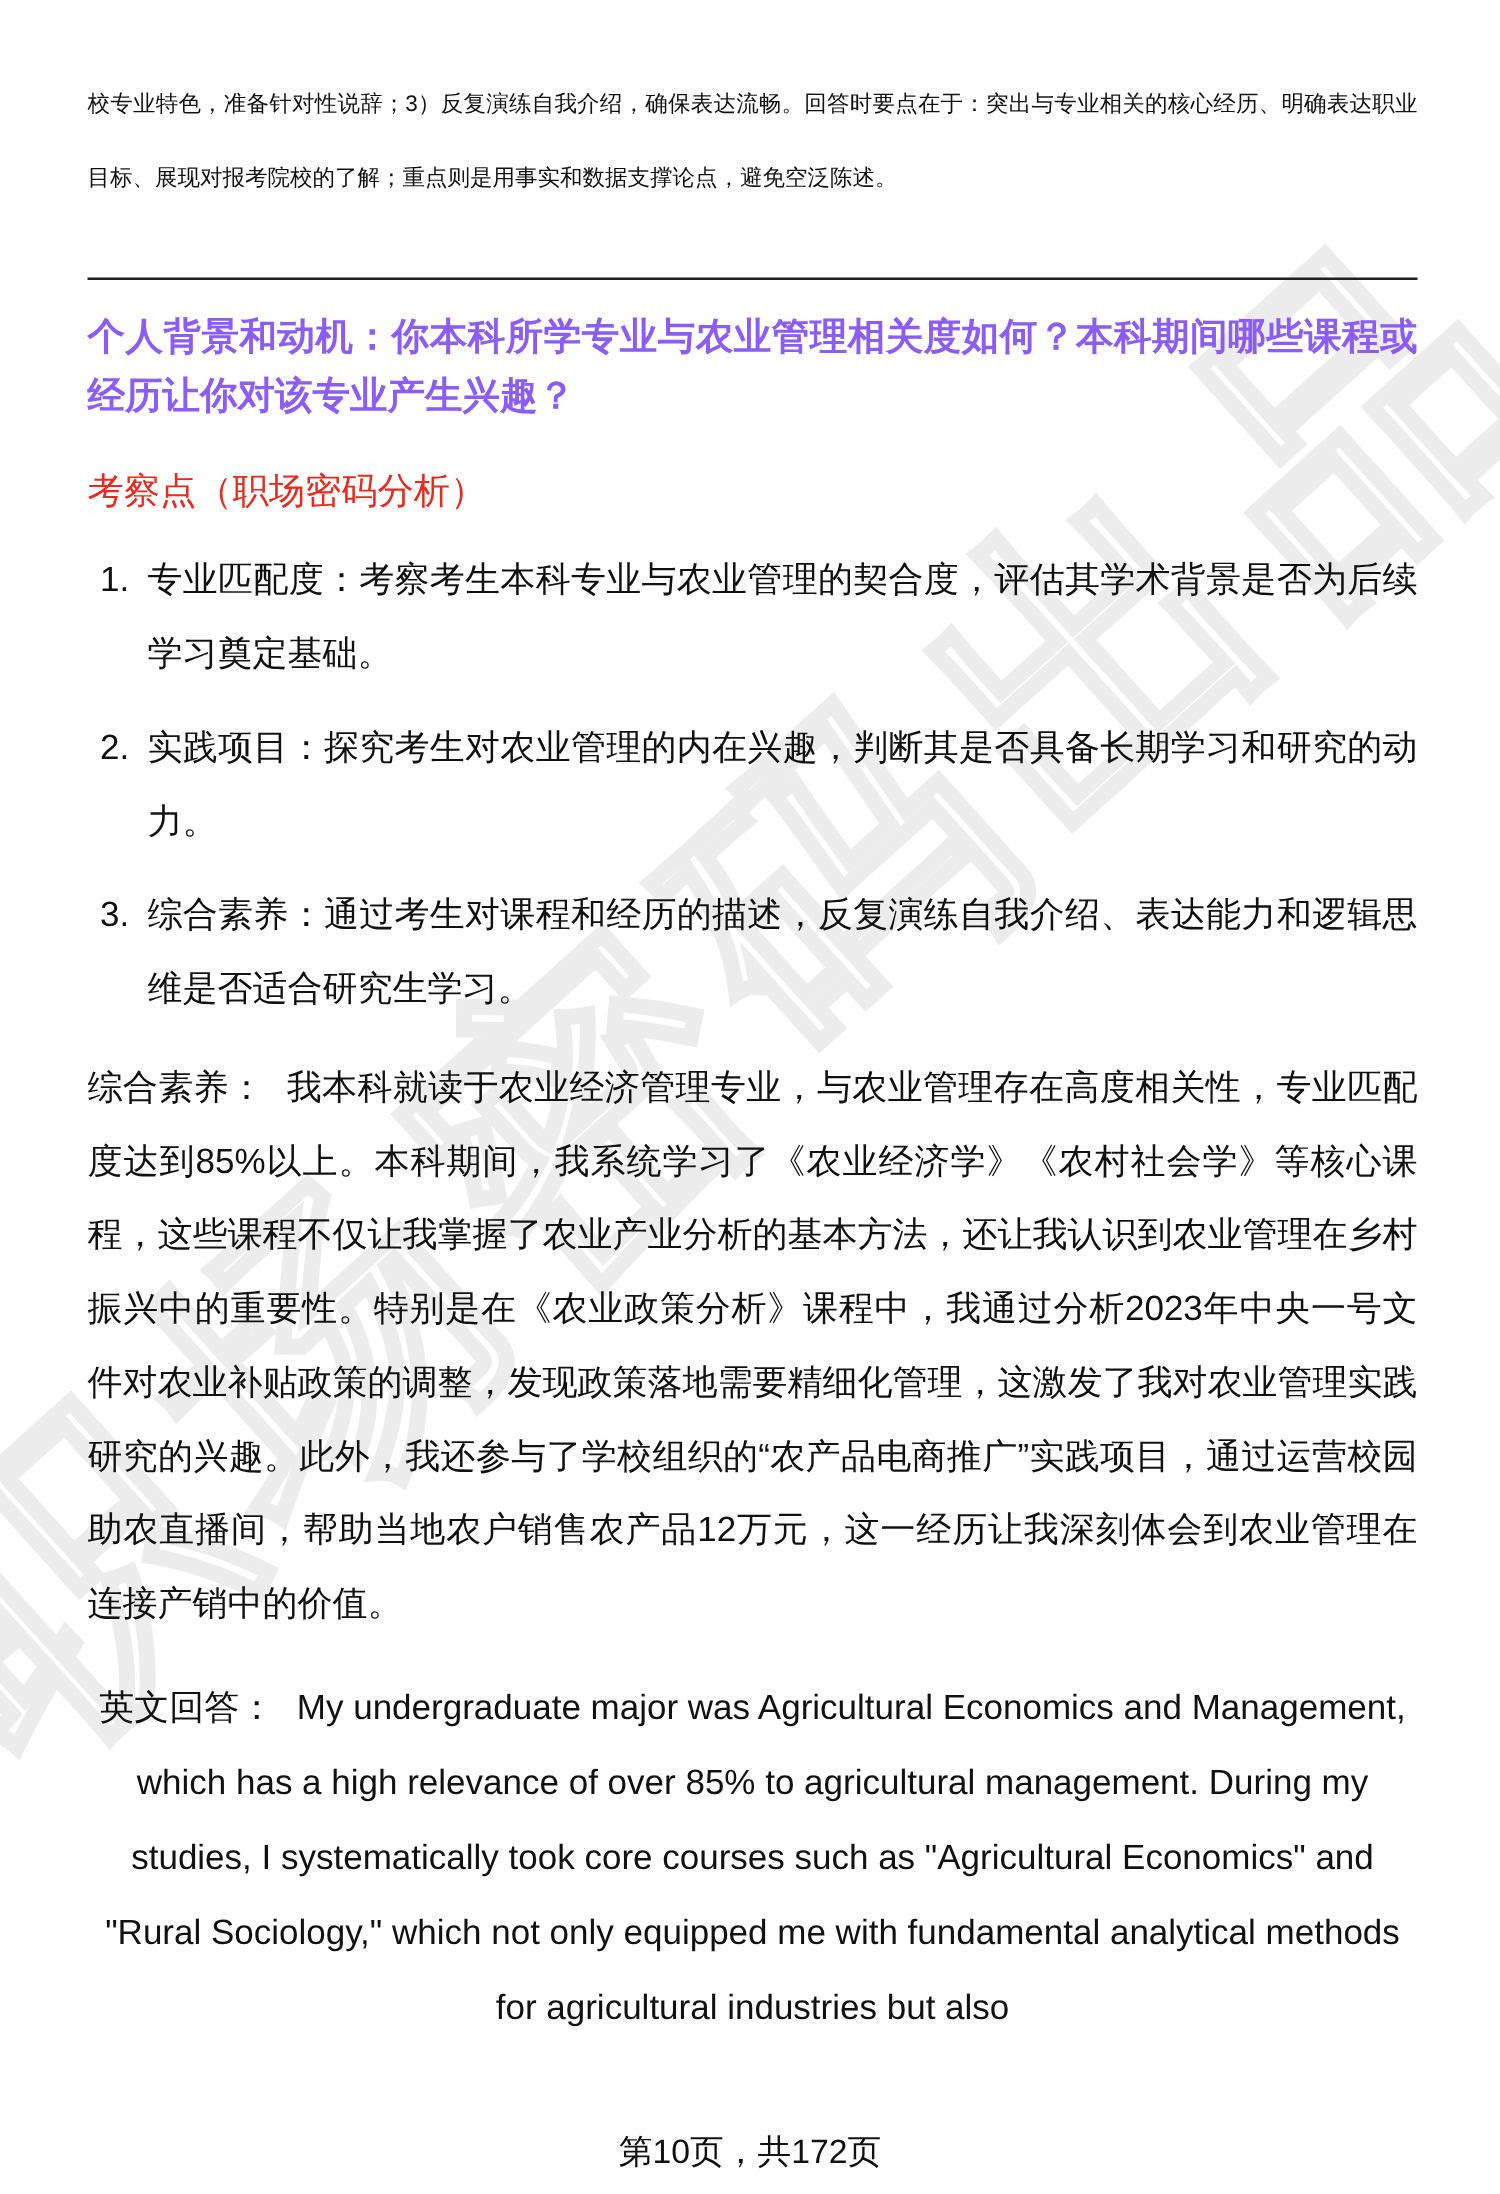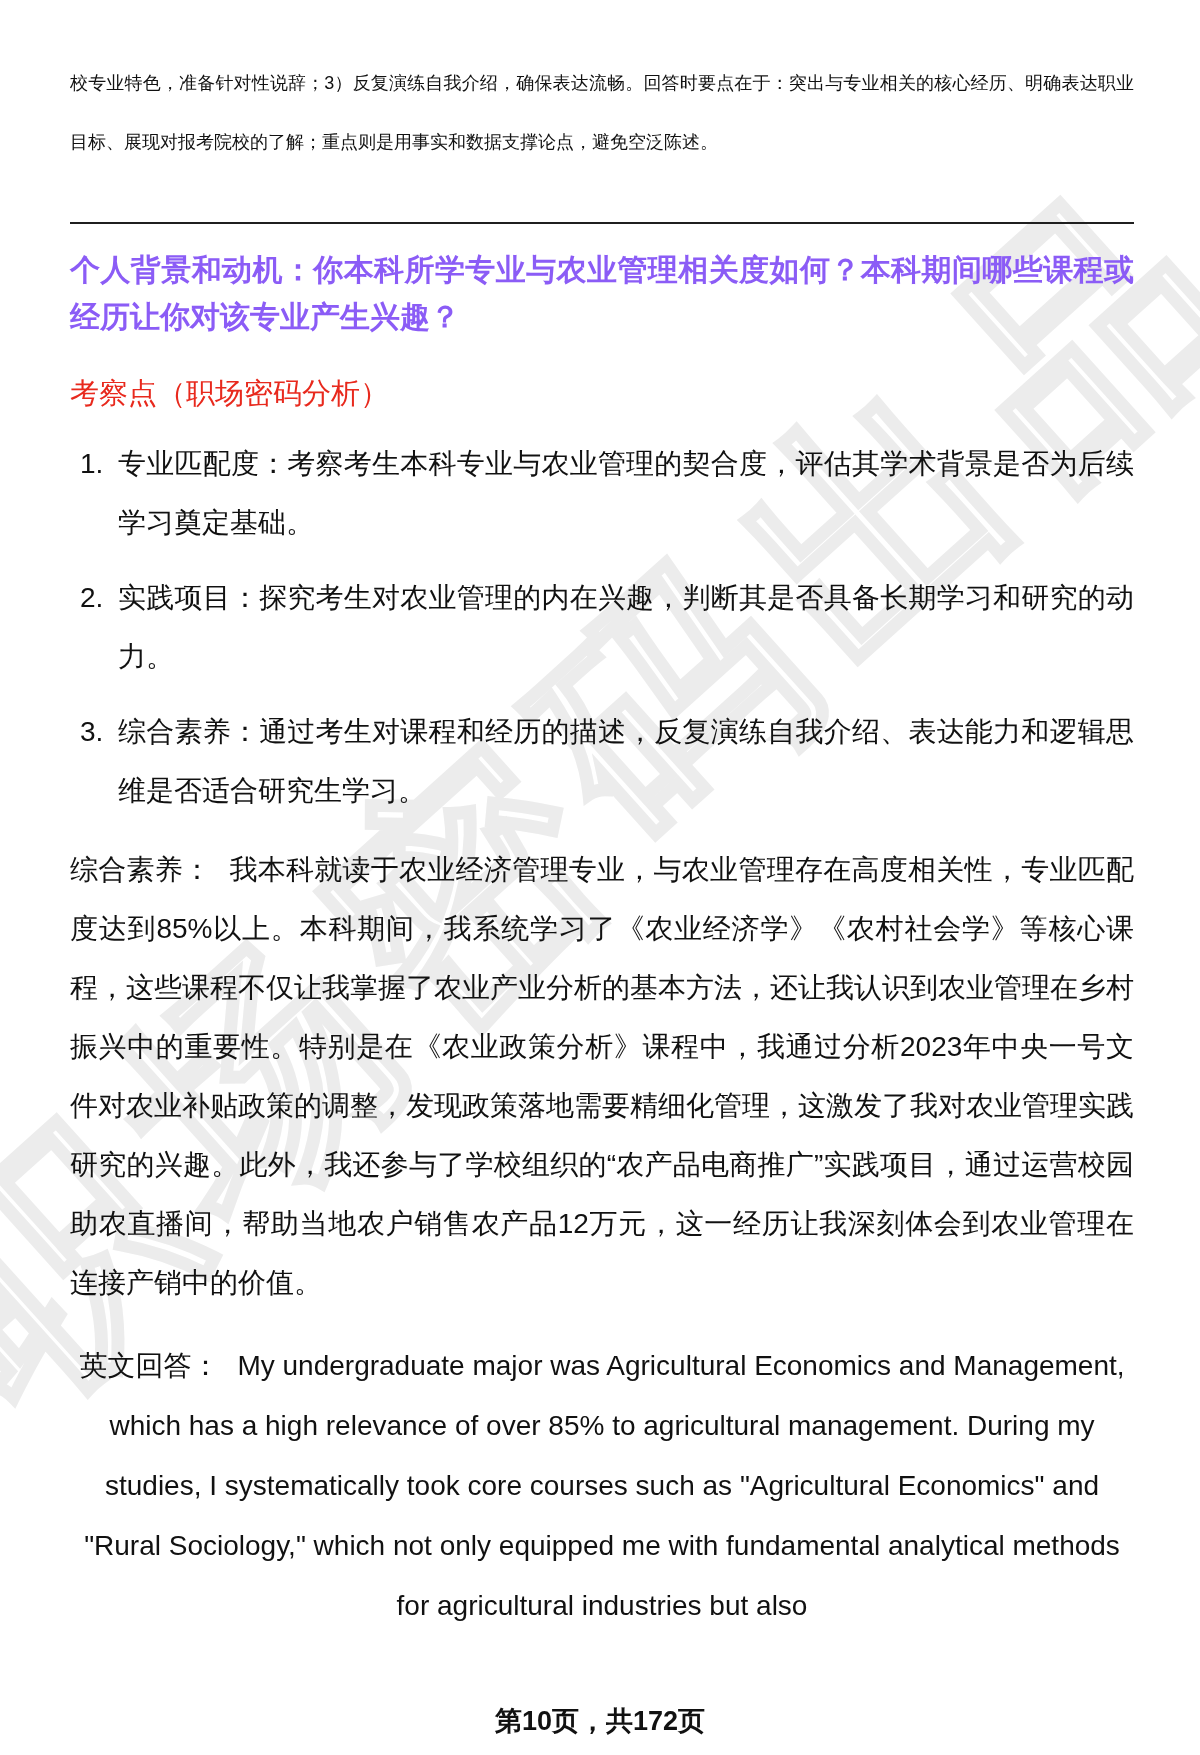--- a/index.html
+++ b/index.html
@@ -102,21 +102,20 @@
   .answer .label { margin-right: 18px; }
   .page-footer {
     position: absolute;
     left: 0;
     right: 0;
     bottom: 16px;
     text-align: center;
     font-size: 27px;
     color: #111111;
     z-index: 1;
-    font-weight: bold;
   }
 </style>
 </head>
 <body>
 
 <div class="page">
 
   <div class="watermark">职场密码出品</div>
 
   <div class="content">

